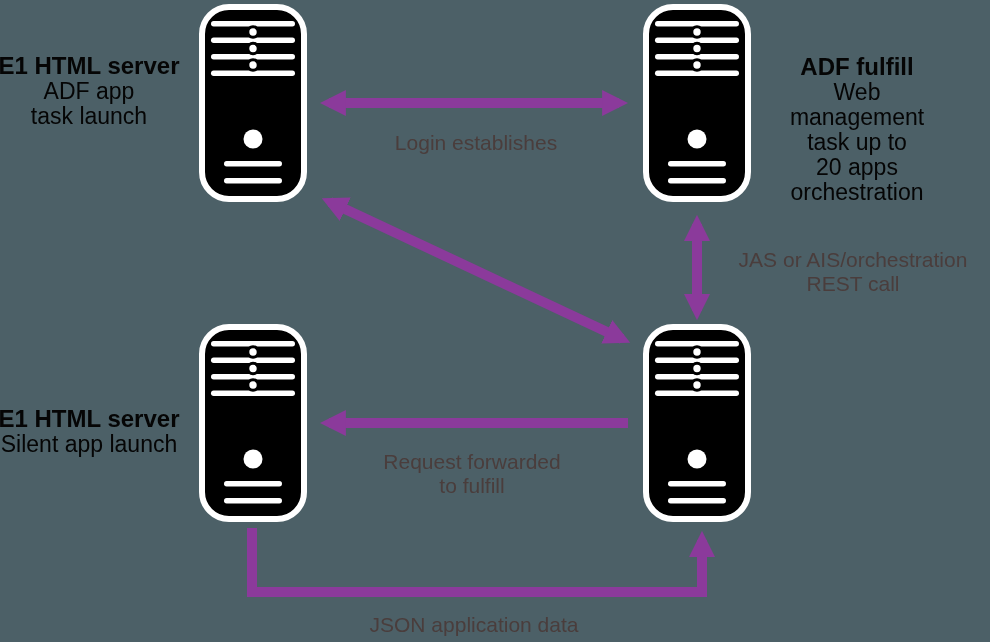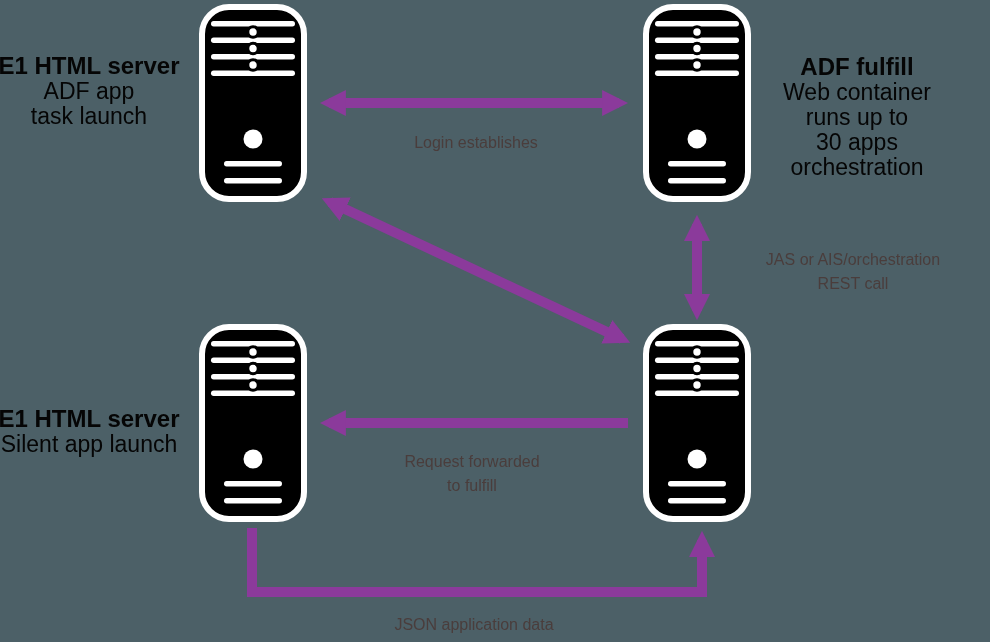--- a/index.html
+++ b/index.html
@@ -7,21 +7,21 @@
     position:relative;width:990px;height:642px;overflow:hidden;
     background:var(--background,#4c6067);
     font-family:Liberation Sans, sans-serif;
   }
   .server{position:absolute;width:112px;height:202px;}
   .node-label{position:absolute;text-align:center;color:var(--label,#050505);}
   .node-label .title{font-weight:bold;font-size:24px;line-height:26px;}
   .node-label .sub{font-size:23px;line-height:25px;}
   .caption{
     position:absolute;width:320px;text-align:center;
-    color:var(--caption,#4a3d3c);font-size:16px;line-height:24px;font-weight:400;
+    color:var(--caption,#4a3d3c);font-size:21px;line-height:24px;font-weight:400;
   }
   .arrows{position:absolute;left:0;top:0;}
   .arrow{stroke:var(--arrow,#8b3a9b);stroke-width:10;fill:none;stroke-linejoin:miter;}
   #ah path{fill:var(--arrow,#8b3a9b);}
 </style>
 </head>
 <body>
 
 <div class="stage">
 
@@ -74,23 +74,23 @@
     </svg>
 
   <div class="node-label" style="left:-2px;top:53px;width:182px">
     <div class="title">E1 HTML server</div>
     <div class="sub">ADF app</div>
     <div class="sub">task launch</div>
   </div>
 
   <div class="node-label" style="left:766px;top:54px;width:182px">
     <div class="title">ADF fulfill</div>
-    <div class="sub">Web container</div>
-    <div class="sub">runs up to</div>
-    <div class="sub">30 apps</div>
+    <div class="sub">Web management</div>
+    <div class="sub">task up to</div>
+    <div class="sub">20 apps</div>
     <div class="sub">orchestration</div>
   </div>
 
   <div class="node-label" style="left:-2px;top:406px;width:182px">
     <div class="title">E1 HTML server</div>
     <div class="sub">Silent app launch</div>
   </div>
 
 
   <div class="caption" style="left:316px;top:131px">

